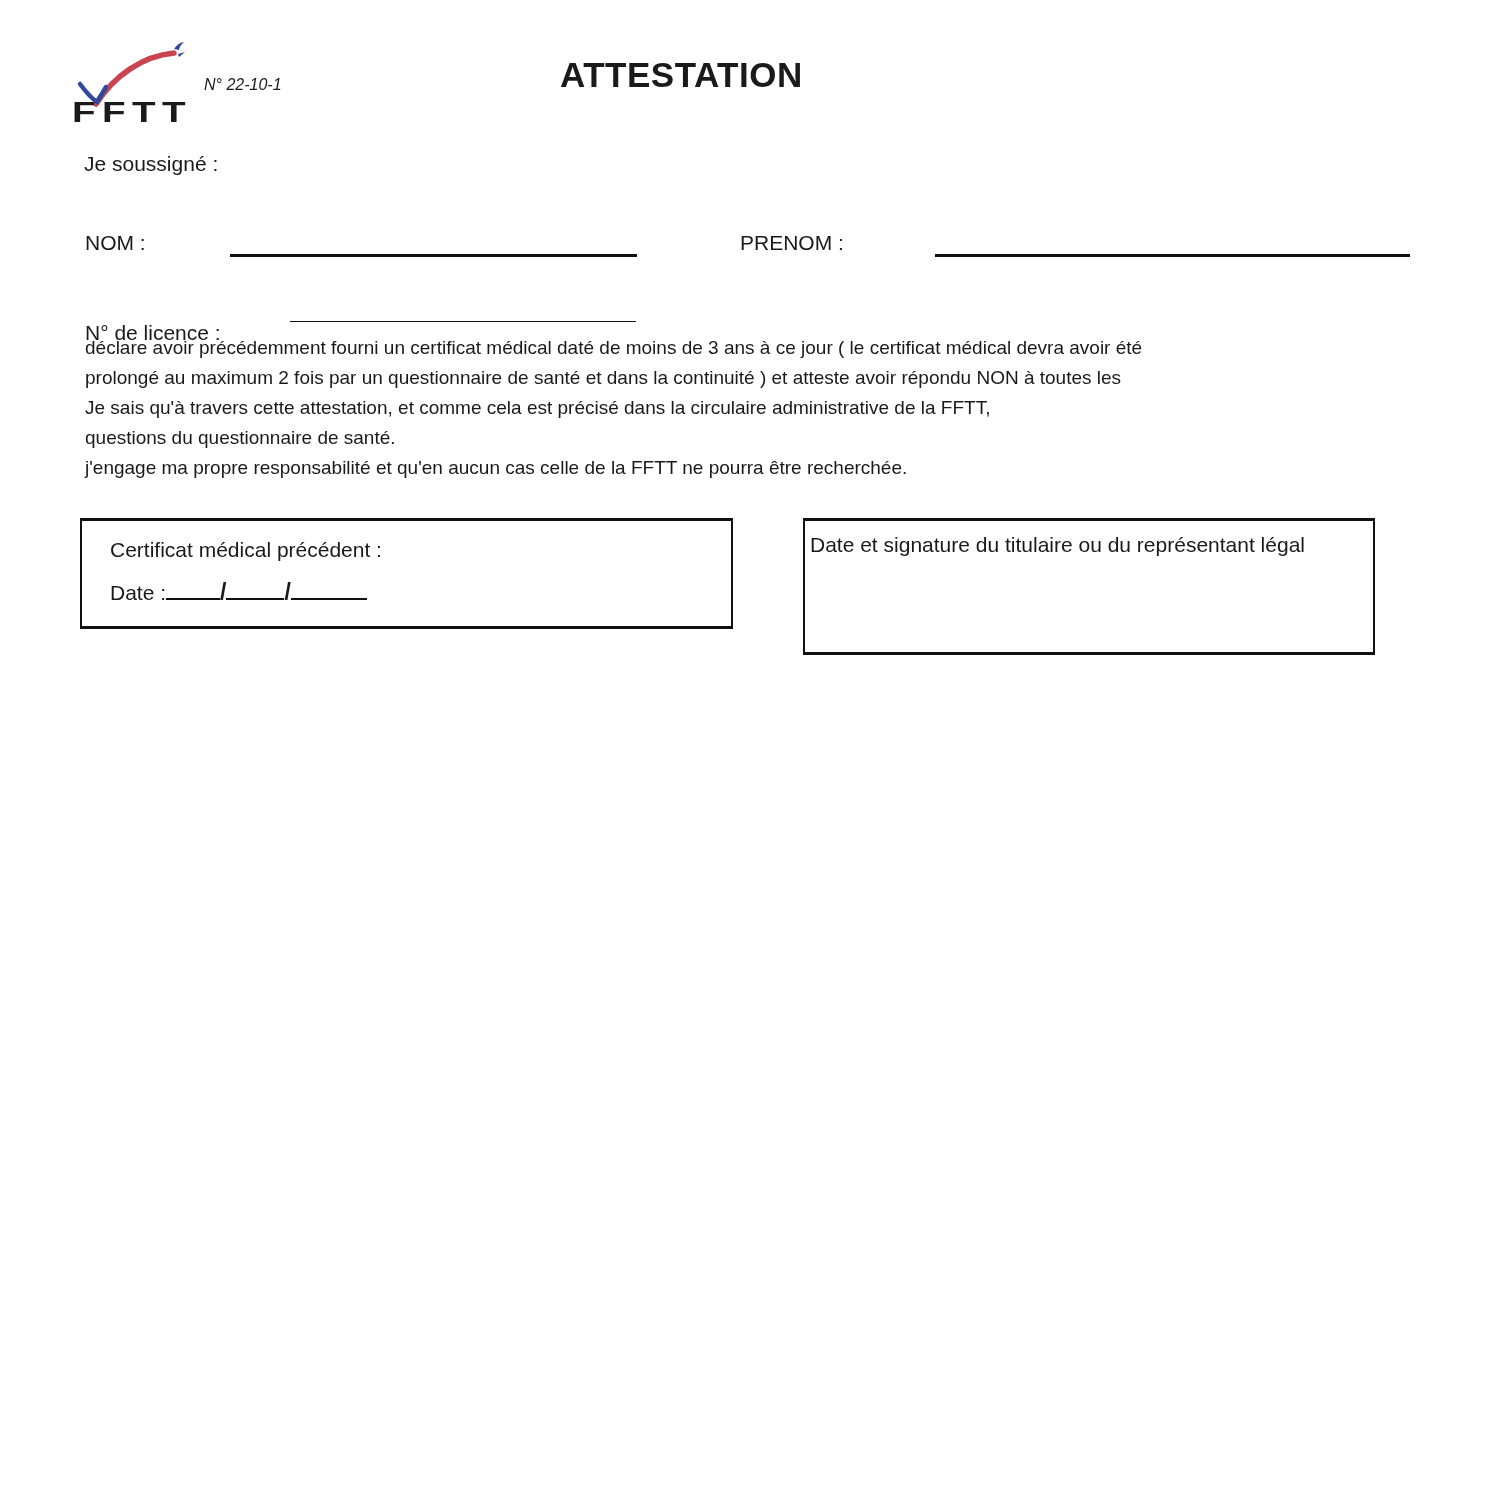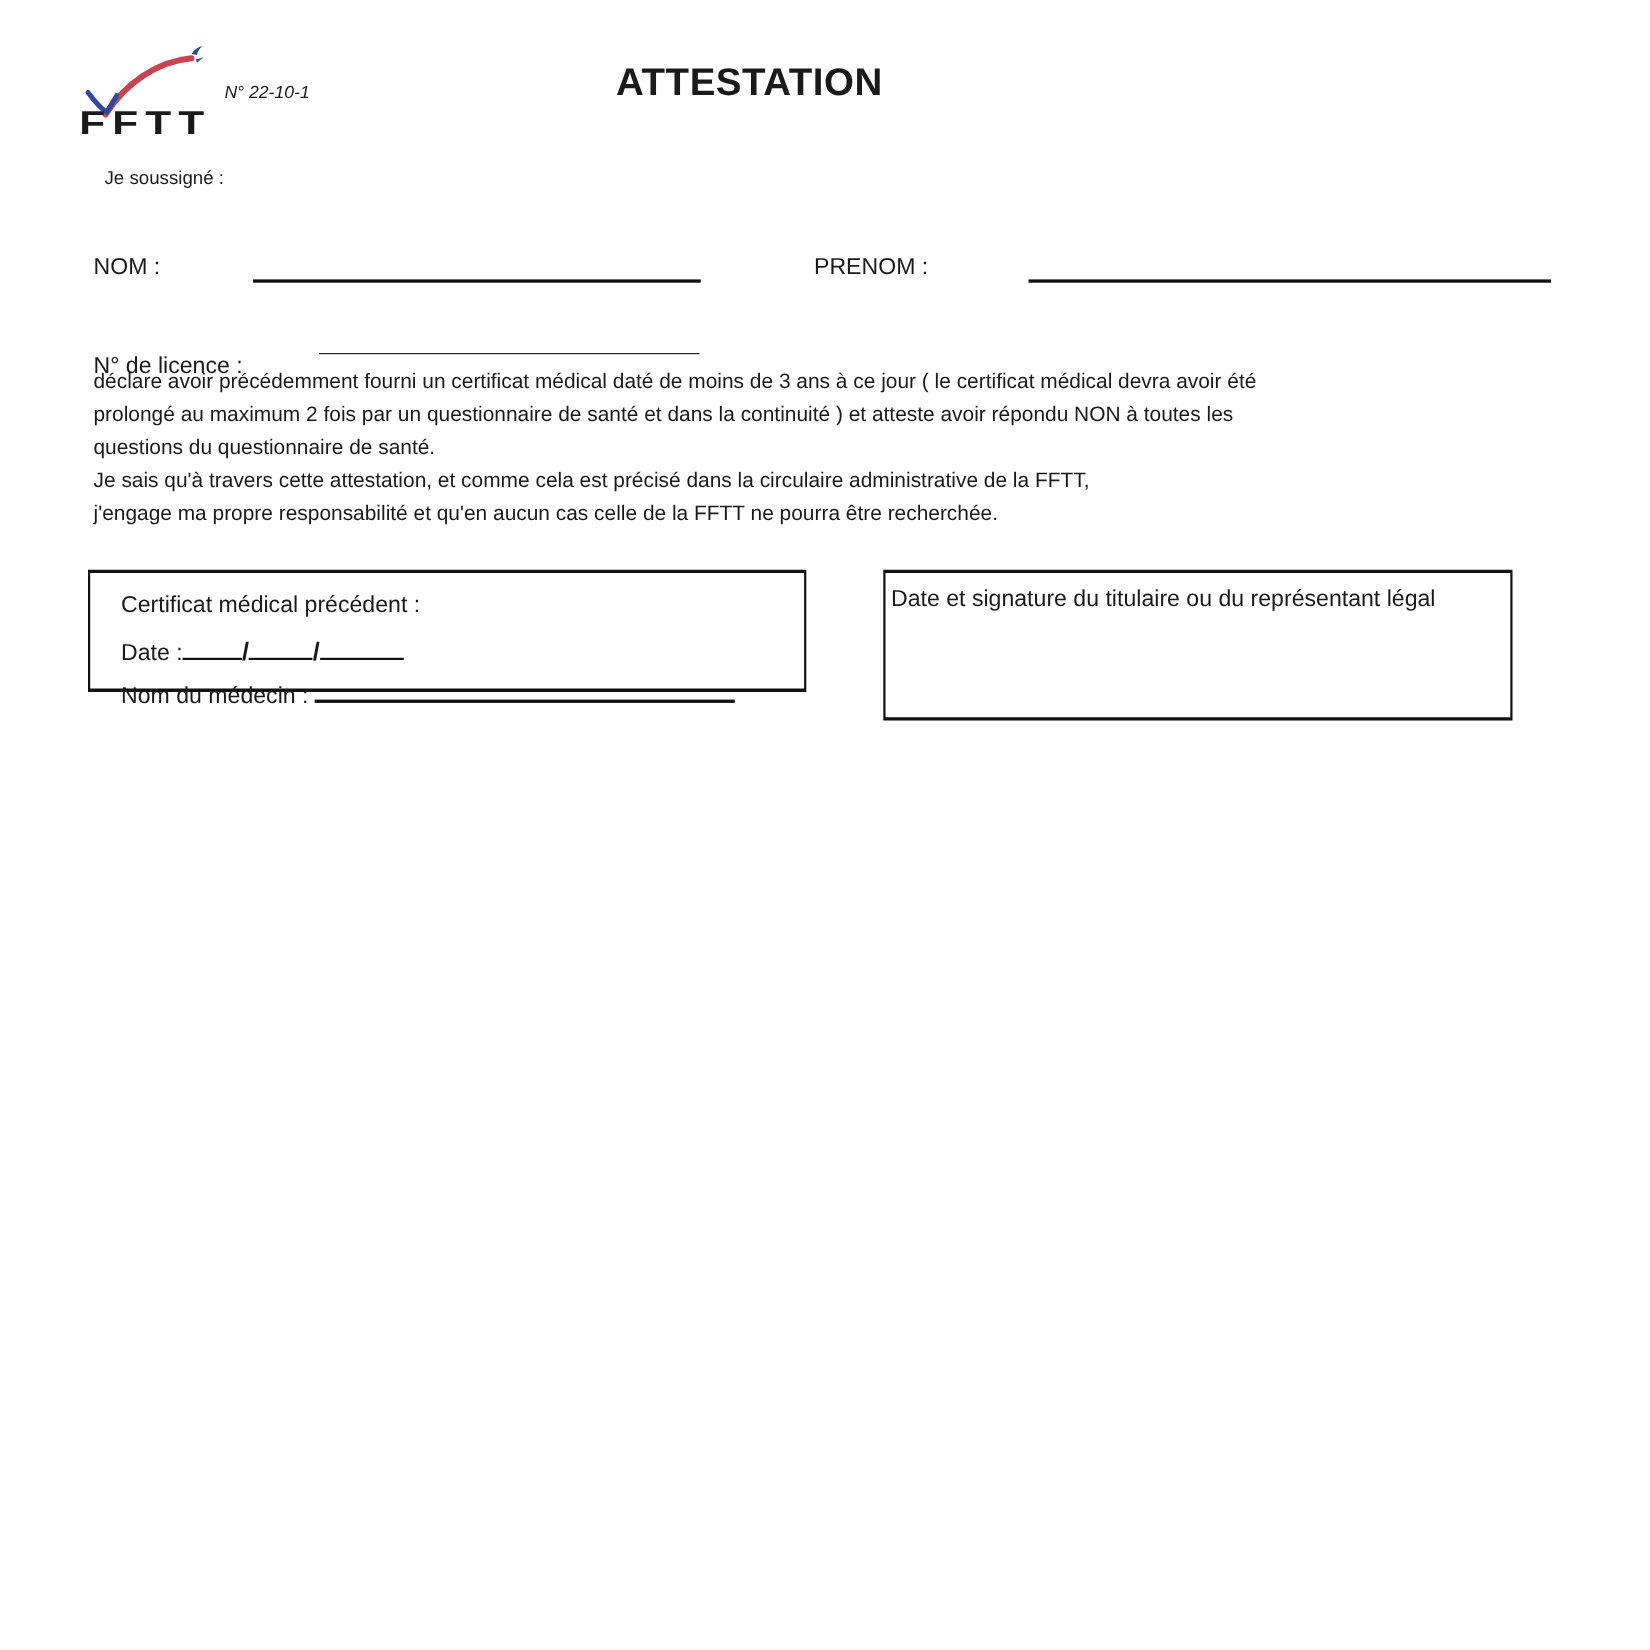--- a/index.html
+++ b/index.html
@@ -21,21 +21,21 @@
   .logo-svg { left: 70px; top: 40px; width: 128px; height: 88px; }
   .form-number { left: 204px; top: 76px; font-size: 16px; white-space: nowrap; font-style: italic; }
   .page-title {
     left: 560px; top: 55px; width: 330px;
     text-align: left;
     font-size: 35px; font-weight: bold; letter-spacing: 0.5px;
     white-space: nowrap;
   }
 
   
-  .salutation { left: 95px; top: 152px; font-size: 17px; text-align: center; }
+  .salutation { left: 84px; top: 152px; font-size: 21px; text-align: center; }
 
   
   .field-label { font-size: 21px; white-space: nowrap; }
   .nom-label     { left: 85px;  top: 231px; }
   .prenom-label  { left: 740px; top: 231px; }
   .licence-label { left: 85px;  top: 297px; margin-top: 24px; }
   .field-line { background: #111111; }
   .nom-line     { left: 230px; top: 254px; width: 407px; height: 3px; }
   .prenom-line  { left: 935px; top: 254px; width: 475px; height: 3px; }
   .licence-line { left: 290px; top: 321px; width: 346px; height: 1px; }
@@ -105,30 +105,27 @@
 
 <div class="abs field-label prenom-label">PRENOM :</div>
 <div class="abs field-line prenom-line"></div>
 
 <div class="abs field-label licence-label">N° de licence :</div>
 <div class="abs field-line licence-line"></div>
 
 <div class="abs declaration">
   <div class="declaration-line">déclare avoir précédemment fourni un certificat médical daté de moins de 3 ans à ce jour ( le certificat médical devra avoir été</div>
   <div class="declaration-line">prolongé au maximum 2 fois par un questionnaire de santé et dans la continuité ) et atteste avoir répondu NON à toutes les</div>
+  <div class="declaration-line">Je sais qu'à travers cette attestation, et comme cela est précisé dans la circulaire administrative de la FFTT,</div>
   <div class="declaration-line">questions du questionnaire de santé.</div>
-  <div class="declaration-line">Je sais qu'à travers cette attestation, et comme cela est précisé dans la circulaire administrative de la FFTT,</div>
   <div class="declaration-line">j'engage ma propre responsabilité et qu'en aucun cas celle de la FFTT ne pourra être recherchée.</div>
 </div>
 
 <div class="abs doc-box certificate-box">
   <div class="box-row cert-title-row">Certificat médical précédent :</div>
   <div class="box-row cert-date-row">
     <span>Date :</span><span class="fill-seg date-seg-1"></span><span class="slash-sep">/</span><span class="fill-seg date-seg-2"></span><span class="slash-sep">/</span><span class="fill-seg date-seg-3"></span>
   </div>
-  <div class="box-row cert-doctor-row">
-    <span>Nom du médecin :</span><span class="fill-seg doctor-line-seg"></span>
-  </div>
 </div>
 
 <div class="abs doc-box signature-box">
   <div class="signature-label">Date et signature du titulaire ou du représentant légal</div>
 </div>
 
 </body></html>

